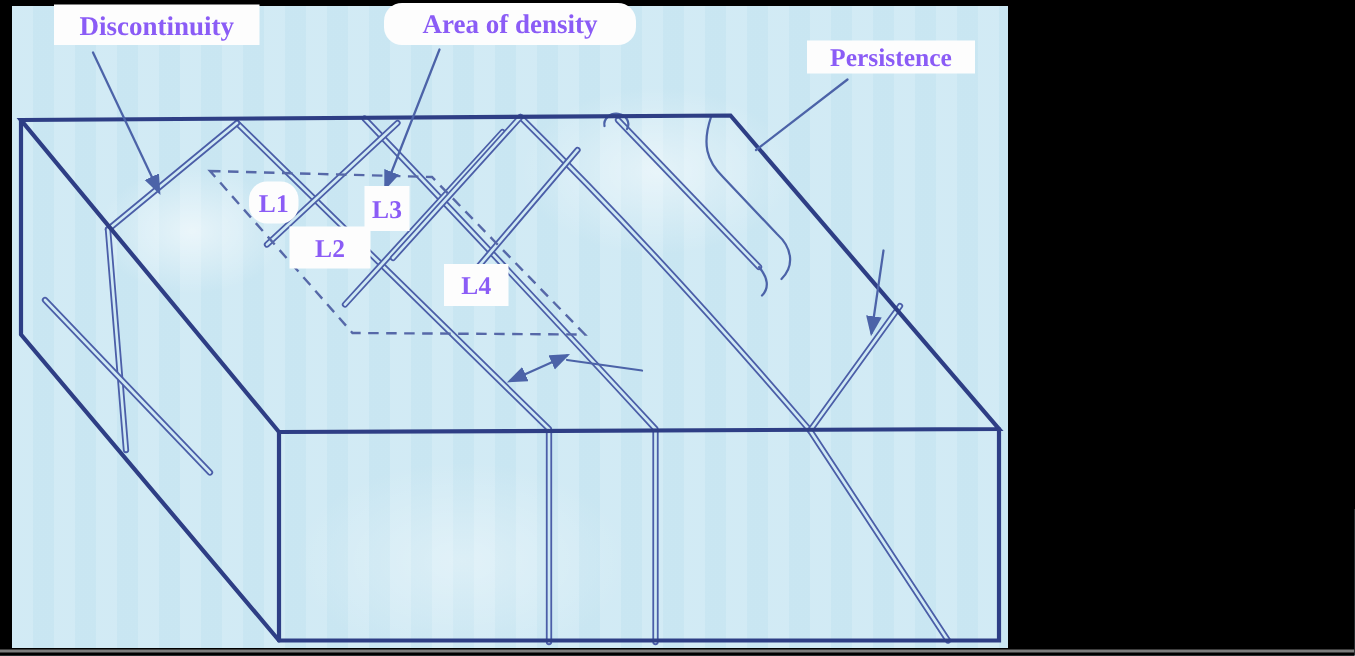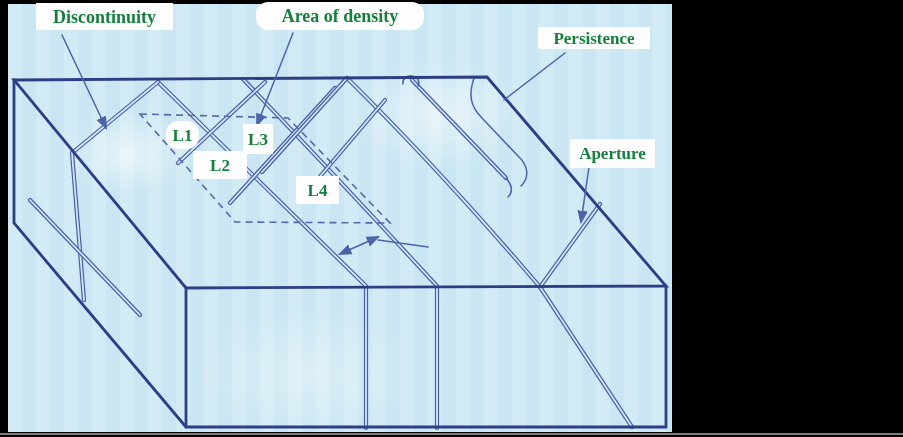--- a/index.html
+++ b/index.html
@@ -6,21 +6,21 @@
   .stage{position:relative;width:903px;height:437px;background:#000;overflow:hidden;
          font-family:"Liberation Serif", serif;}
   .scan{position:absolute;left:8px;top:4px;width:664px;height:428px;
     background:
       radial-gradient(90px 60px at 120px 150px, rgba(255,255,255,.55), rgba(255,255,255,0) 70%),
       radial-gradient(130px 80px at 430px 110px, rgba(255,255,255,.50), rgba(255,255,255,0) 70%),
       radial-gradient(160px 95px at 300px 370px, rgba(255,255,255,.35), rgba(255,255,255,0) 70%),
       repeating-linear-gradient(90deg, rgba(255,255,255,.07) 0 14px, rgba(150,205,225,.10) 14px 28px),
       #cfe9f4;}
   svg.overlay{position:absolute;left:0;top:0;}
-  .lbl{position:absolute;background:#fdfdfd;color:#15803d;font-weight:bold;
+  .lbl{position:absolute;background:#fdfdfd;color:#8b5cf6;font-weight:bold;
        display:flex;align-items:center;justify-content:center;white-space:nowrap;
        font-size:17px;line-height:1;}
   .lbl.big{font-size:18px;}
   .bottom-rule{position:absolute;left:0;top:433px;width:903px;height:2px;background:#7d7d7d;}
   
   .dj-o{fill:none;stroke:#4b5ea8;stroke-width:4.2;stroke-linejoin:round;stroke-linecap:round;}
   .dj-c{fill:none;stroke:#cfe9f4;stroke-width:1.8;stroke-linejoin:round;stroke-linecap:round;}
   .edge{fill:none;stroke:#2e3e85;stroke-width:2.8;stroke-linejoin:miter;stroke-linecap:round;}
   .dash{fill:none;stroke:#5668a8;stroke-width:1.6;stroke-dasharray:7 5;}
   .thin{fill:none;stroke:#4c63a8;stroke-width:1.5;stroke-linecap:round;}
@@ -101,21 +101,20 @@
       <path class="thin" d="M 378,240 L 428,247"></path>
     </g>
   </svg>
 
   <div class="lbl big" style="left:36px;top:3px;width:137px;height:27px;">Discontinuity</div>
 
   <div class="lbl big" style="left:256px;top:2px;width:168px;height:28px;border-radius:12px;">Area of density</div>
 
   <div class="lbl" style="left:538px;top:27px;width:112px;height:22px;">Persistence</div>
 
-  <div class="lbl" style="left:570px;top:139px;width:85px;height:29px;">Aperture</div>
 
 
   <div class="lbl" style="left:166px;top:121px;width:33px;height:28px;border-radius:12px;">L1</div>
 
   <div class="lbl" style="left:193px;top:151px;width:54px;height:28px;">L2</div>
 
   <div class="lbl" style="left:243px;top:124px;width:30px;height:30px;">L3</div>
 
   <div class="lbl" style="left:296px;top:176px;width:43px;height:28px;">L4</div>
 

